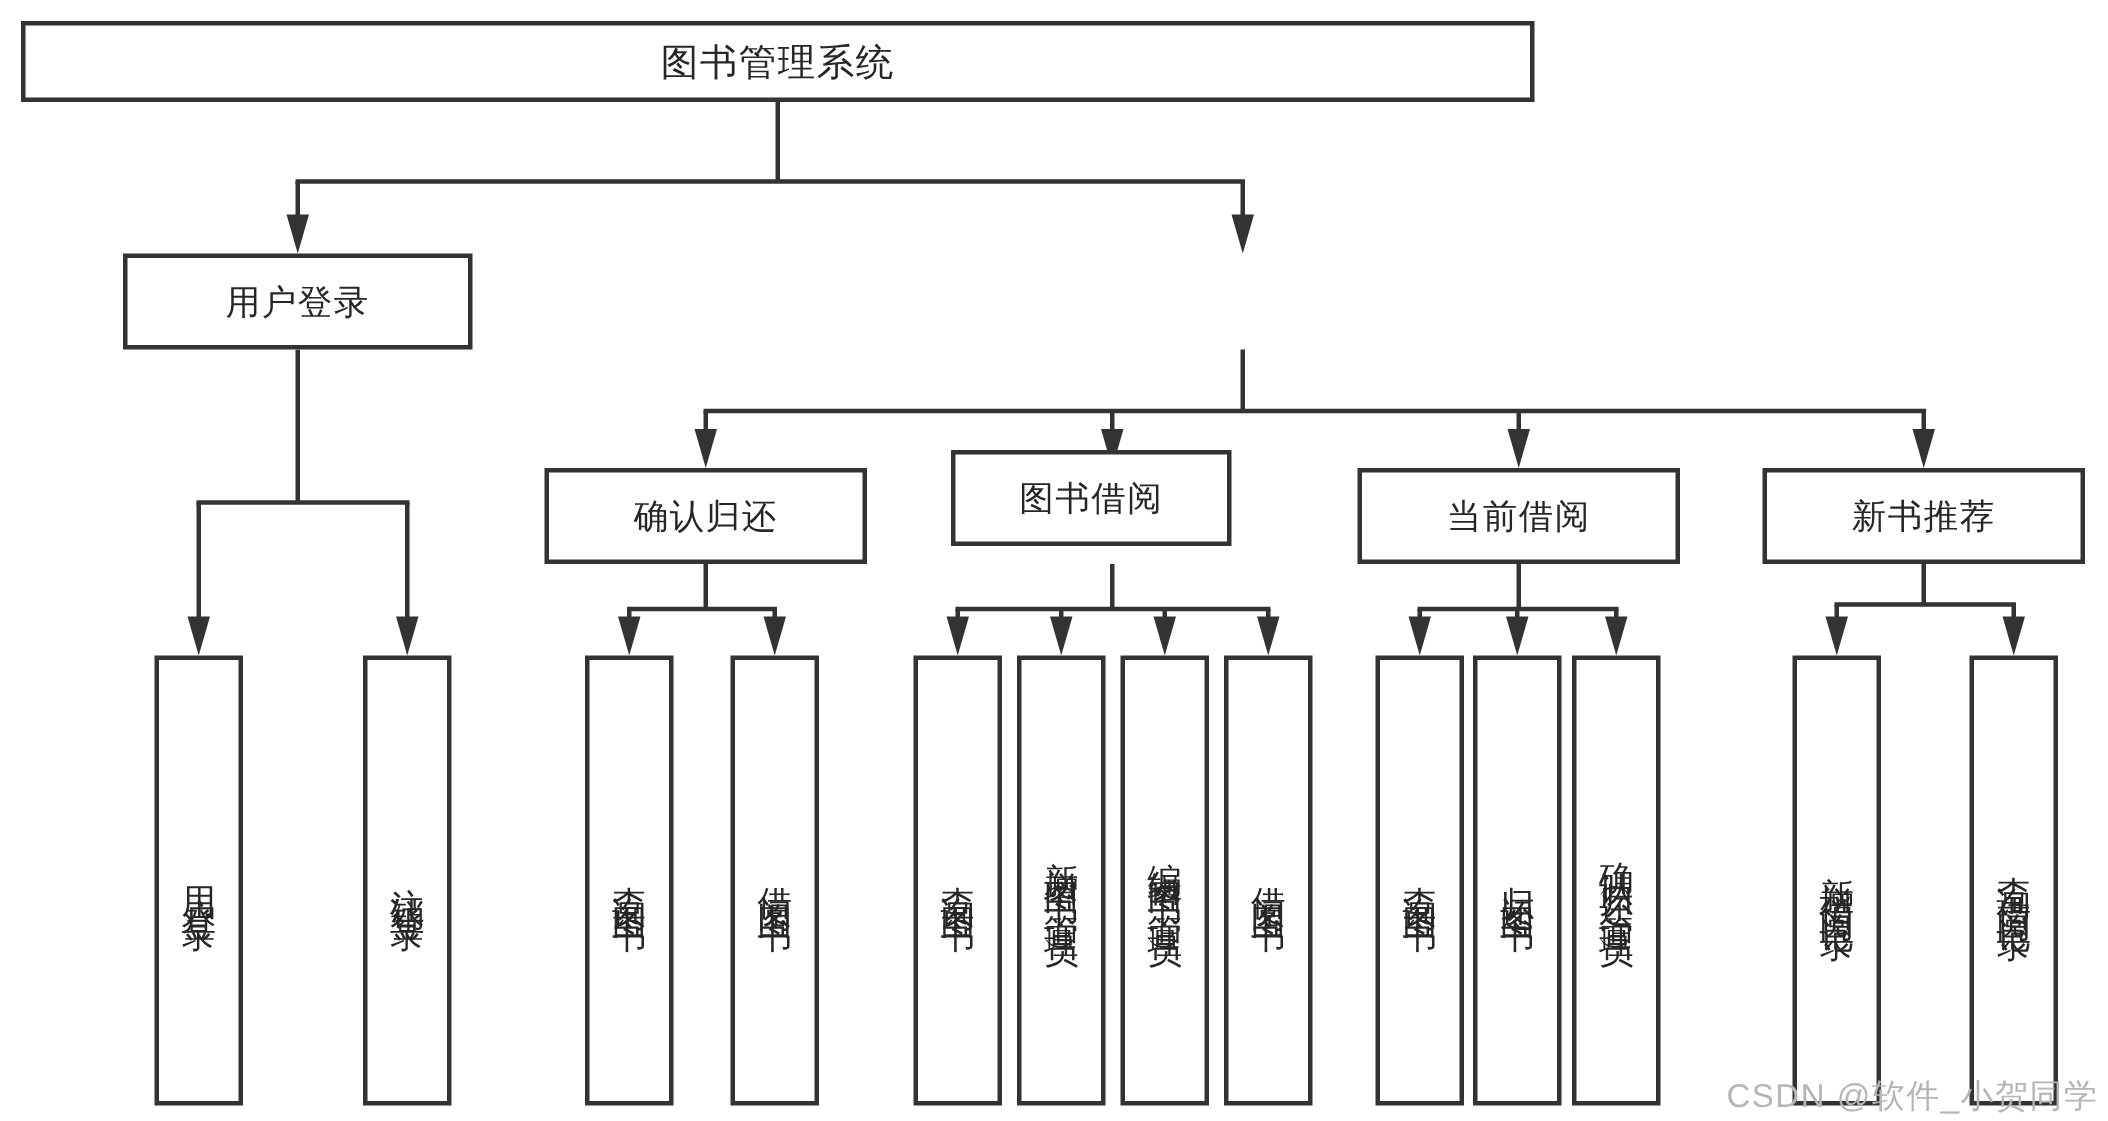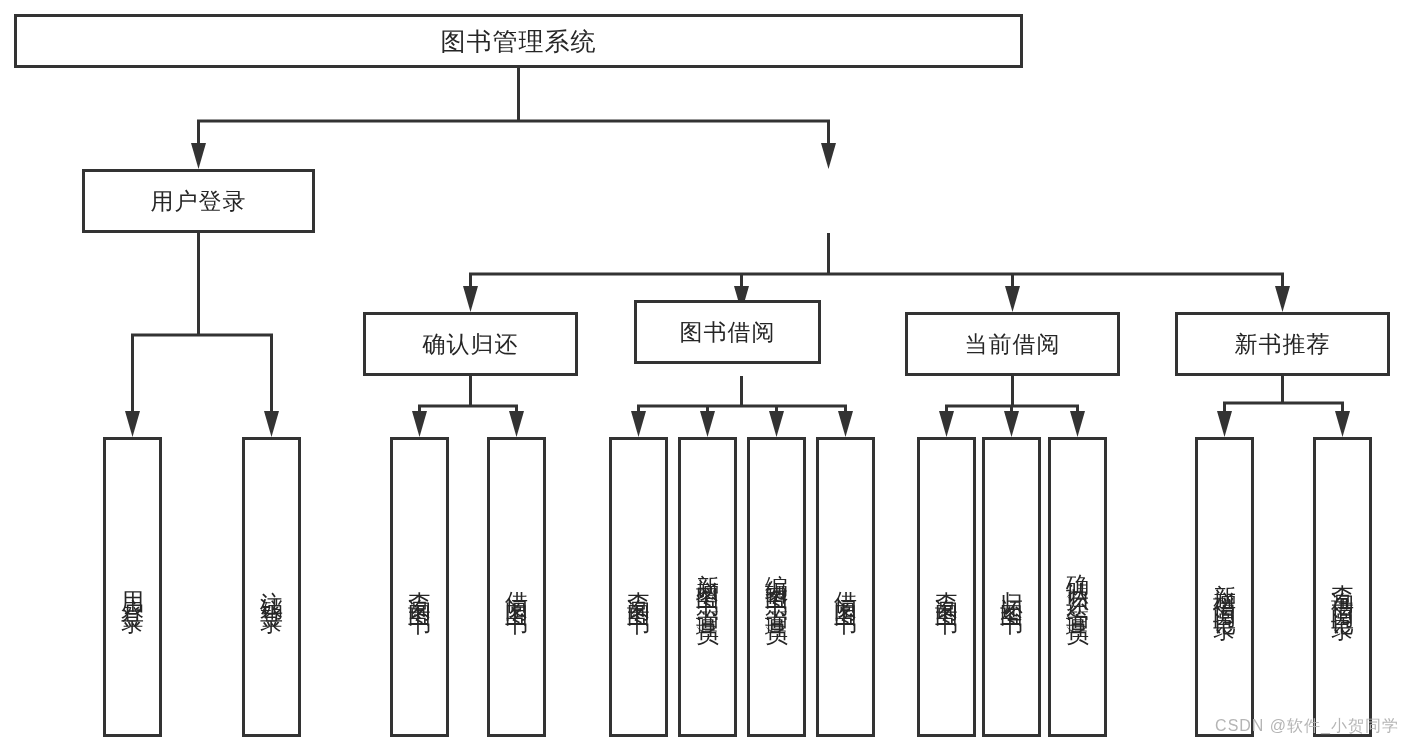--- a/index.html
+++ b/index.html
@@ -45,21 +45,21 @@
     text-orientation: mixed;
     font-size: 23px;
     letter-spacing: 7px;
     line-height: 1;
     padding: 6px 0;
   }
   .watermark {
     position: absolute;
     top: 716px;
     right: 6px;
-    font-size: 16px;
+    font-size: 22px;
     color: #b5b5b5;
     letter-spacing: 1px;
     white-space: nowrap;
   }
 </style>
 </head>
 <body>
 
 <div id="canvas">
 

